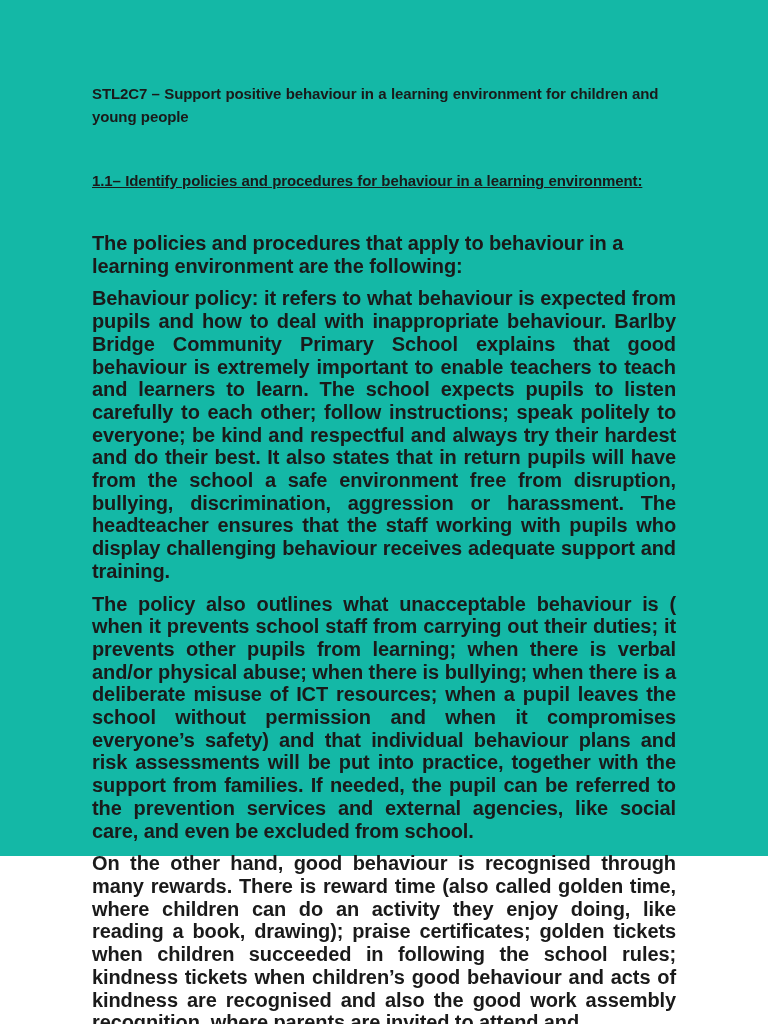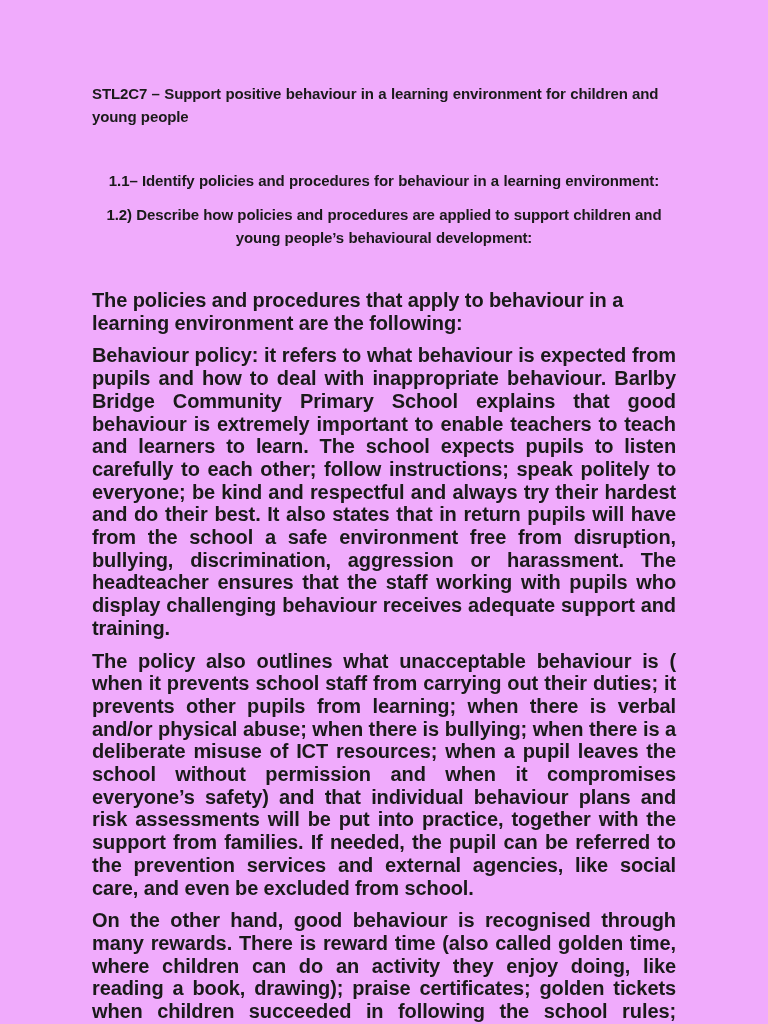--- a/index.html
+++ b/index.html
@@ -12,22 +12,22 @@
     height: 1024px;
     background: #ffffff;
     font-family: "Liberation Sans", sans-serif;
     color: #1a1a1a;
     overflow: hidden;
   }
 
   .page {
     position: relative;
     width: 768px;
-    height: 1024px;
-    background: #f0abfc;
+    height: 856px;
+    background: #14b8a6;
     box-sizing: border-box;
     padding: 0;
   }
 
   .content {
     position: absolute;
     left: 92px;
     top: 82px;
     width: 584px;
   }
@@ -43,24 +43,25 @@
   }
 
   .spacer-title {
     height: 41px;
   }
 
   .heading {
     font-size: 15px;
     line-height: 23px;
     font-weight: 600;
-    text-align: center;
+    text-align: left;
     margin: 0;
     letter-spacing: -0.1px;
     word-spacing: 0.3px;
+    text-decoration: underline;
   }
 
   .heading + .heading {
     margin-top: 11px;
   }
 
   .spacer-heading {
     height: 40px;
   }
 
@@ -87,21 +88,20 @@
 
 <div class="page">
   <div class="content">
 
     <p class="doc-title">STL2C7 – Support positive behaviour in a learning environment for children and young people</p>
 
     <div class="spacer-title"></div>
 
     <p class="heading">1.1– Identify policies and procedures for behaviour in a learning environment:</p>
 
-    <p class="heading">1.2) Describe how policies and procedures are applied to support children and young people’s behavioural development:</p>
 
     <div class="spacer-heading"></div>
 
     <p class="para para-left">The policies and procedures that apply to behaviour in a learning environment are the following:</p>
 
     <p class="para">Behaviour policy: it refers to what behaviour is expected from pupils and how to deal with inappropriate behaviour.  Barlby Bridge Community Primary School explains that good behaviour is extremely important to enable teachers to teach and learners to learn. The school expects pupils to listen carefully to each other; follow instructions; speak politely to everyone; be kind and respectful and always try their hardest and do their best. It also states that in return pupils will have from the school a safe environment free from disruption, bullying, discrimination, aggression or harassment. The headteacher ensures that the staff working with pupils who display challenging behaviour receives adequate support and training.</p>
 
     <p class="para">The policy also outlines what unacceptable behaviour is ( when it prevents school staff from carrying out their duties; it prevents other pupils from learning;  when there is verbal and/or physical abuse; when there is bullying; when there is a deliberate misuse of ICT resources; when a pupil leaves the school without permission and when it compromises everyone’s safety) and that individual behaviour plans and risk assessments will be put into practice, together with the support from families. If needed, the pupil can be referred to the prevention services and external agencies, like social care, and even be excluded from school.</p>
 
     <p class="para">On the other hand, good behaviour is recognised through many rewards. There is reward time (also called golden time, where children can do an activity they enjoy doing, like reading a book, drawing); praise certificates; golden tickets when children succeeded in following the school rules; kindness tickets when children’s good behaviour and acts of kindness are recognised and also the good work assembly recognition, where parents are invited to attend and</p>

